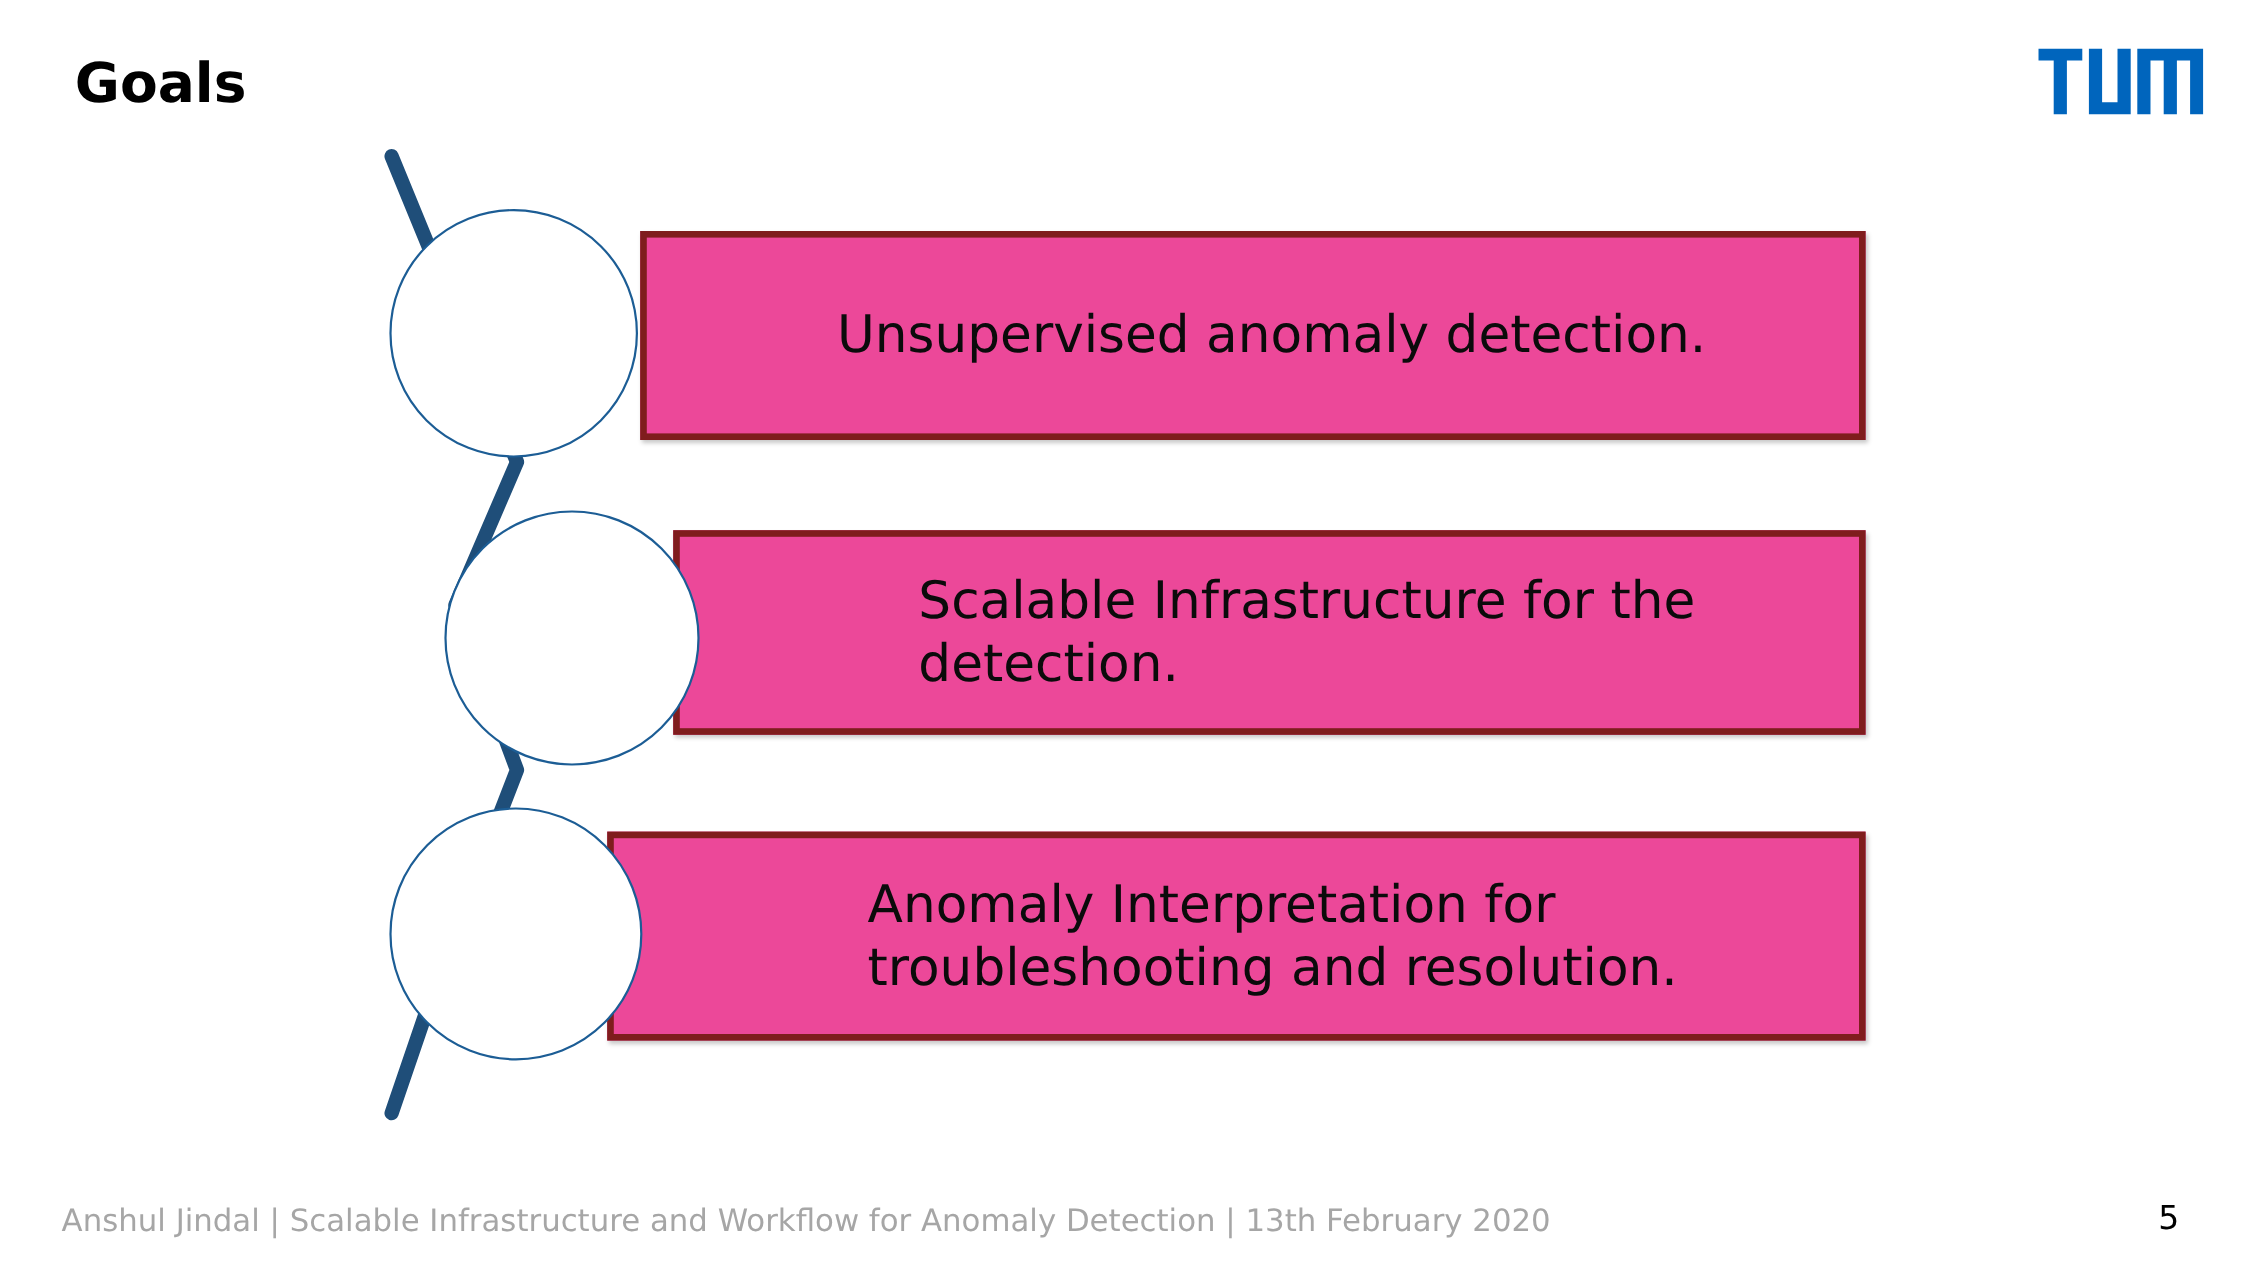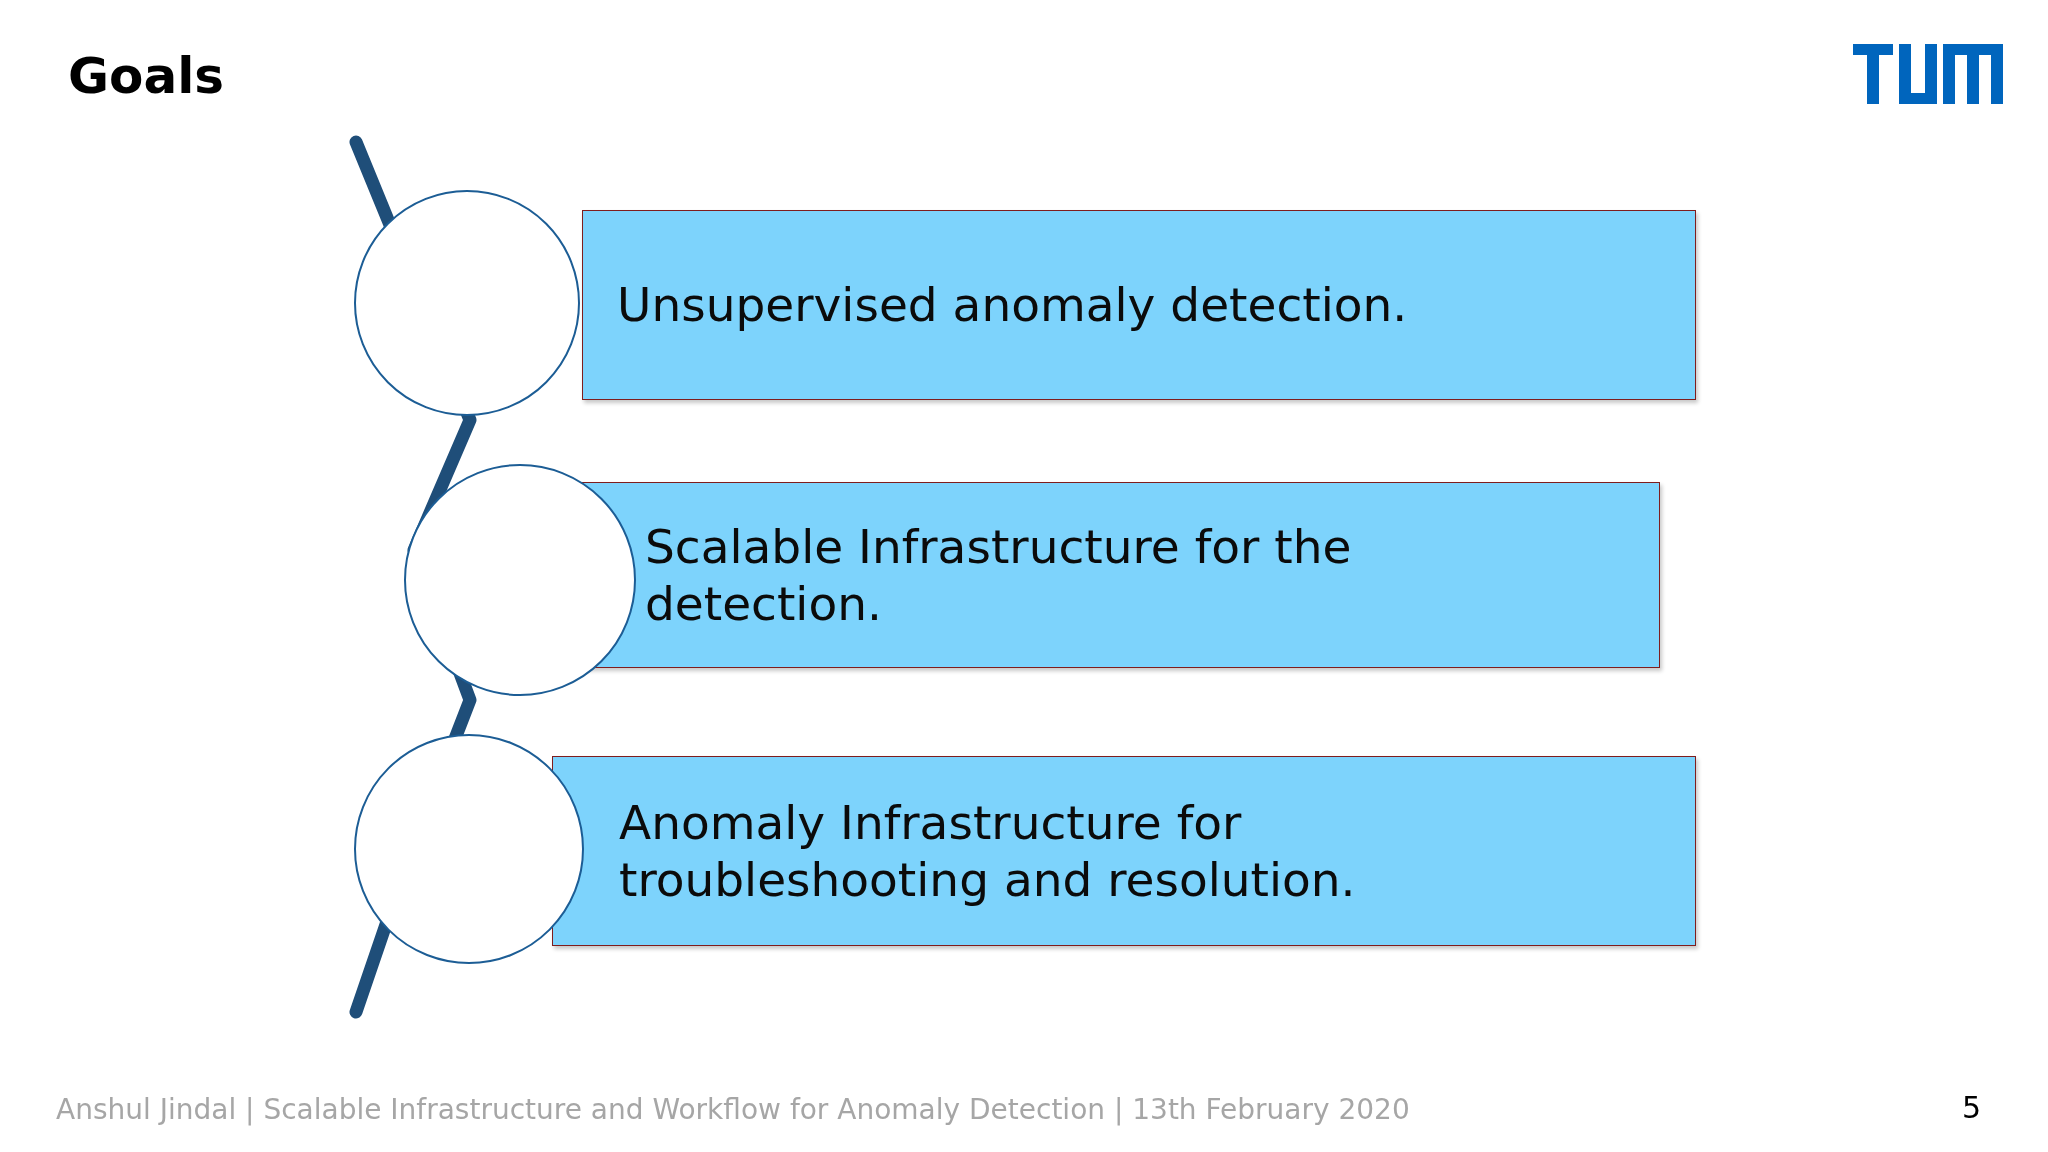--- a/index.html
+++ b/index.html
@@ -45,39 +45,40 @@
     left: 0;
     top: 0;
     width: 2048px;
     height: 1152px;
     pointer-events: none;
   }
 
   
   .goal-box {
     position: absolute;
-    background: #7dd3fc;
-    border: 1px solid #7f1d1d;
+    background: #ec4899;
+    border: 6px solid #7f1d1d;
     box-shadow: 2px 3px 4px rgba(0,0,0,0.22);
     box-sizing: border-box;
     display: flex;
     align-items: center;
+    justify-content: center;
   }
   .goal-text {
     font-family: "DejaVu Sans", sans-serif;
     font-size: 47px;
     line-height: 1.22;
     color: #0b0b0b;
     white-space: pre-line;
   }
 
   #goal-box-1 { left: 582px; top: 210px;  width: 1114px; height: 190px; }
   #goal-box-1 .goal-text { margin-left: 34px; }
 
-  #goal-box-2 { left: 576px; top: 482px;  width: 1084px; height: 186px; }
+  #goal-box-2 { left: 612px; top: 482px;  width: 1084px; height: 186px; }
   #goal-box-2 .goal-text { margin-left: 68px; }
 
   #goal-box-3 { left: 552px; top: 756px;  width: 1144px; height: 190px; }
   #goal-box-3 .goal-text { margin-left: 66px; }
 
   
   .goal-circle {
     position: absolute;
     border-radius: 50%;
     background: #ffffff;
@@ -134,21 +135,21 @@
   </div>
   <div class="goal-circle" id="goal-circle-1"></div>
 
   <div class="goal-box" id="goal-box-2">
     <div class="goal-text">Scalable Infrastructure for the
 detection.</div>
   </div>
   <div class="goal-circle" id="goal-circle-2"></div>
 
   <div class="goal-box" id="goal-box-3">
-    <div class="goal-text">Anomaly Infrastructure for
+    <div class="goal-text">Anomaly Interpretation for
 troubleshooting and resolution.</div>
   </div>
   <div class="goal-circle" id="goal-circle-3"></div>
 
   <div id="footer-text">Anshul Jindal | Scalable Infrastructure and Workflow for Anomaly Detection | 13th February 2020</div>
   <div id="page-number">5</div>
 
 </div>
 
 </body></html>

